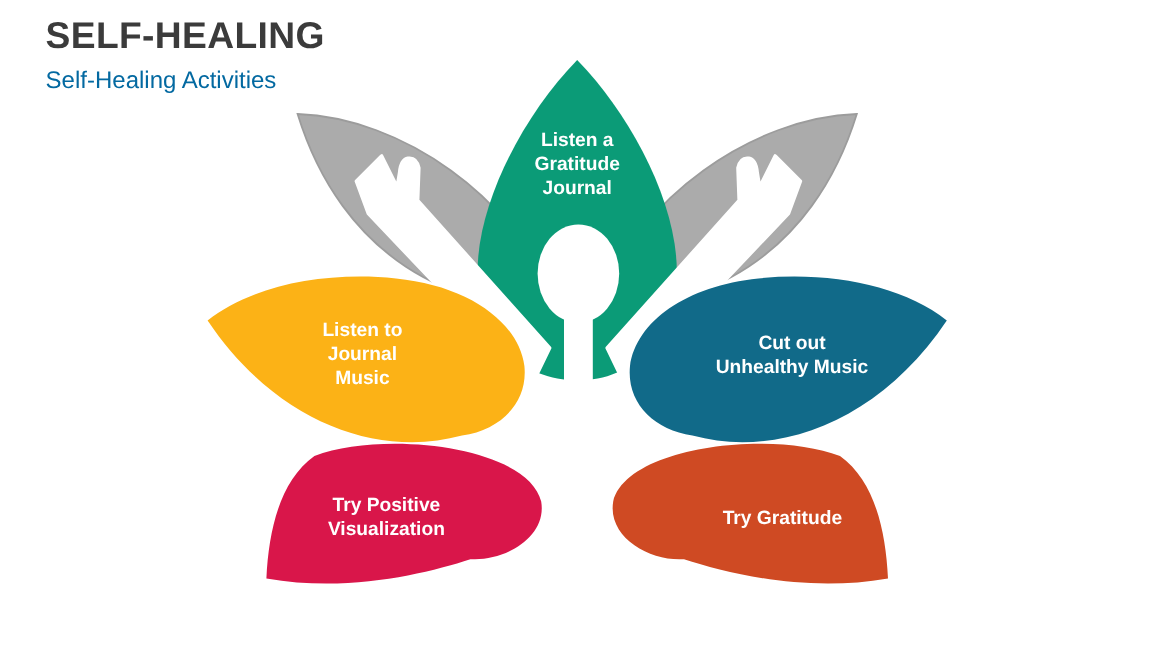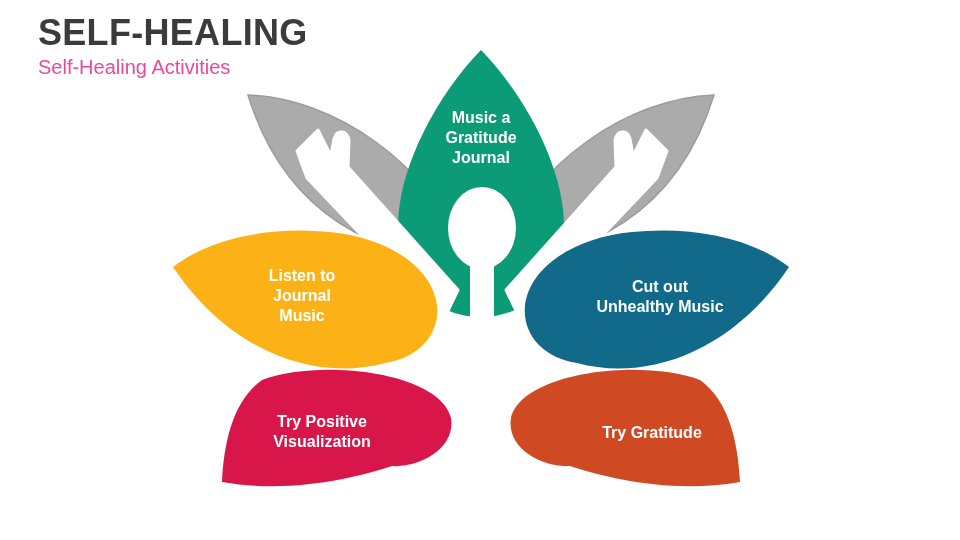--- a/index.html
+++ b/index.html
@@ -2,25 +2,25 @@
 <html><head>
 <meta charset="utf-8">
 <style>
   html,body{margin:0;padding:0;background:#fff;}
   #slide{
     position:relative;width:960px;height:540px;background:#fff;overflow:hidden;
     font-family:"Liberation Sans",sans-serif;
   }
   #title{
     position:absolute;left:38px;top:12px;
-    font-size:36px;font-weight:bold;color:#3B3B3B;letter-spacing:.3px;
+    font-size:31px;font-weight:bold;color:#3B3B3B;letter-spacing:.3px;
   }
   #subtitle{
     position:absolute;left:38px;top:56px;
-    font-size:20px;font-weight:400;color:#ec4899;
+    font-size:20px;font-weight:400;color:#0369a1;
   }
   #diagram{position:absolute;left:0;top:0;width:960px;height:540px;}
   .petal-label{
     position:absolute;color:#FFFFFF;font-size:16px;line-height:20px;
     font-weight:bold;text-align:center;white-space:pre-line;
   }
   #label-top{left:421px;top:108px;width:120px;}
   #label-left-upper{left:242px;top:266px;width:120px;}
   #label-right-upper{left:560px;top:277px;width:200px;}
   #label-left-lower{left:232px;top:412px;width:180px;text-align:center;}
@@ -60,21 +60,21 @@
 
     <path d="M 173 267 C 210 238 270 226 330 232 C 390 238 432 268 437 305 C 440 335 418 358 385 363 C 315 382 230 352 173 267 Z" fill="#FCB216"></path>
 
     <path d="M 740 482 C 738 440 728 400 700 380 C 642 358 522 372 511 418 C 506 448 542 468 570 466 C 607 478 672 494 740 482 Z" fill="#CF4A23"></path>
 
     <path clip-path="url(#clipOrange)" transform="translate(-5,21)" d="M 789 267 C 752 238 692 226 632 232 C 572 238 530 268 525 305 C 522 335 544 358 577 363 C 647 382 732 352 789 267 Z" fill="#10566C"></path>
 
     <path d="M 789 267 C 752 238 692 226 632 232 C 572 238 530 268 525 305 C 522 335 544 358 577 363 C 647 382 732 352 789 267 Z" fill="#116A89"></path>
   </svg>
 
-  <div class="petal-label" id="label-top">Music a
+  <div class="petal-label" id="label-top">Listen a
 Gratitude
 Journal</div>
   <div class="petal-label" id="label-left-upper">Listen to
 Journal
 Music</div>
   <div class="petal-label" id="label-right-upper">Cut out
 Unhealthy Music</div>
   <div class="petal-label" id="label-left-lower">Try Positive
 Visualization</div>
   <div class="petal-label" id="label-right-lower">Try Gratitude</div>

